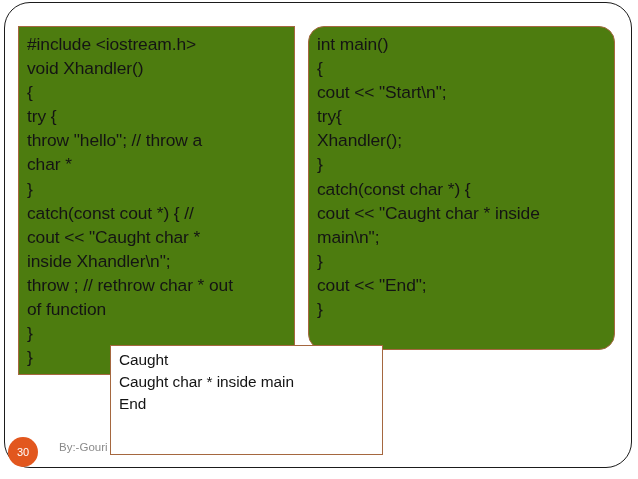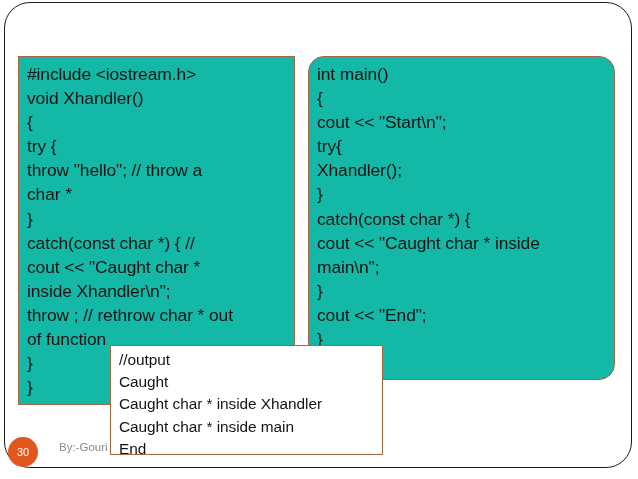--- a/index.html
+++ b/index.html
@@ -27,24 +27,23 @@
     height: 466px;
     border: 1.3px solid #1b1b1b;
     border-radius: 26px;
     box-sizing: border-box;
     pointer-events: none;
   }
   
   .codebox {
     position: absolute;
     border: 1.4px solid #a5673f;
-    background: #14b8a6;
+    background: #4d7c0f;
     box-sizing: border-box;
     padding: 5px 6px 4px 8px;
-    margin-top: 30px;
   }
   .codebox .line {
     font-size: 17.4px;
     line-height: 24.1px;
     color: #141414;
     white-space: pre;
     letter-spacing: -0.1px;
   }
   #left-code-box {
     left: 18px;
@@ -113,21 +112,21 @@
   <div class="slide-frame"></div>
 
   <div class="codebox" id="left-code-box">
     <div class="line">#include &lt;iostream.h&gt;</div>
     <div class="line">void Xhandler()</div>
     <div class="line">{</div>
     <div class="line">try {</div>
     <div class="line">throw "hello"; // throw a</div>
     <div class="line">char *</div>
     <div class="line">}</div>
-    <div class="line">catch(const char *) { //</div>
+    <div class="line">catch(const cout *) { //</div>
     <div class="line">cout &lt;&lt; "Caught char *</div>
     <div class="line">inside Xhandler\n";</div>
     <div class="line">throw ; // rethrow char * out</div>
     <div class="line">of function</div>
     <div class="line">}</div>
     <div class="line">}</div>
   </div>
 
   <div class="codebox" id="right-code-box">
     <div class="line">int main()</div>
@@ -138,23 +137,21 @@
     <div class="line">}</div>
     <div class="line">catch(const char *) {</div>
     <div class="line">cout &lt;&lt; "Caught char * inside</div>
     <div class="line">main\n";</div>
     <div class="line">}</div>
     <div class="line">cout &lt;&lt; "End";</div>
     <div class="line">}</div>
   </div>
 
   <div id="output-box">
-    <div class="line">//output</div>
     <div class="line">Caught</div>
-    <div class="line">Caught char * inside Xhandler</div>
     <div class="line">Caught char * inside main</div>
     <div class="line">End</div>
   </div>
 
   <div class="page-badge">30</div>
   <div class="footer-author">By:-Gouri Gottawar</div>
 
 </div>
 
 </body></html>

